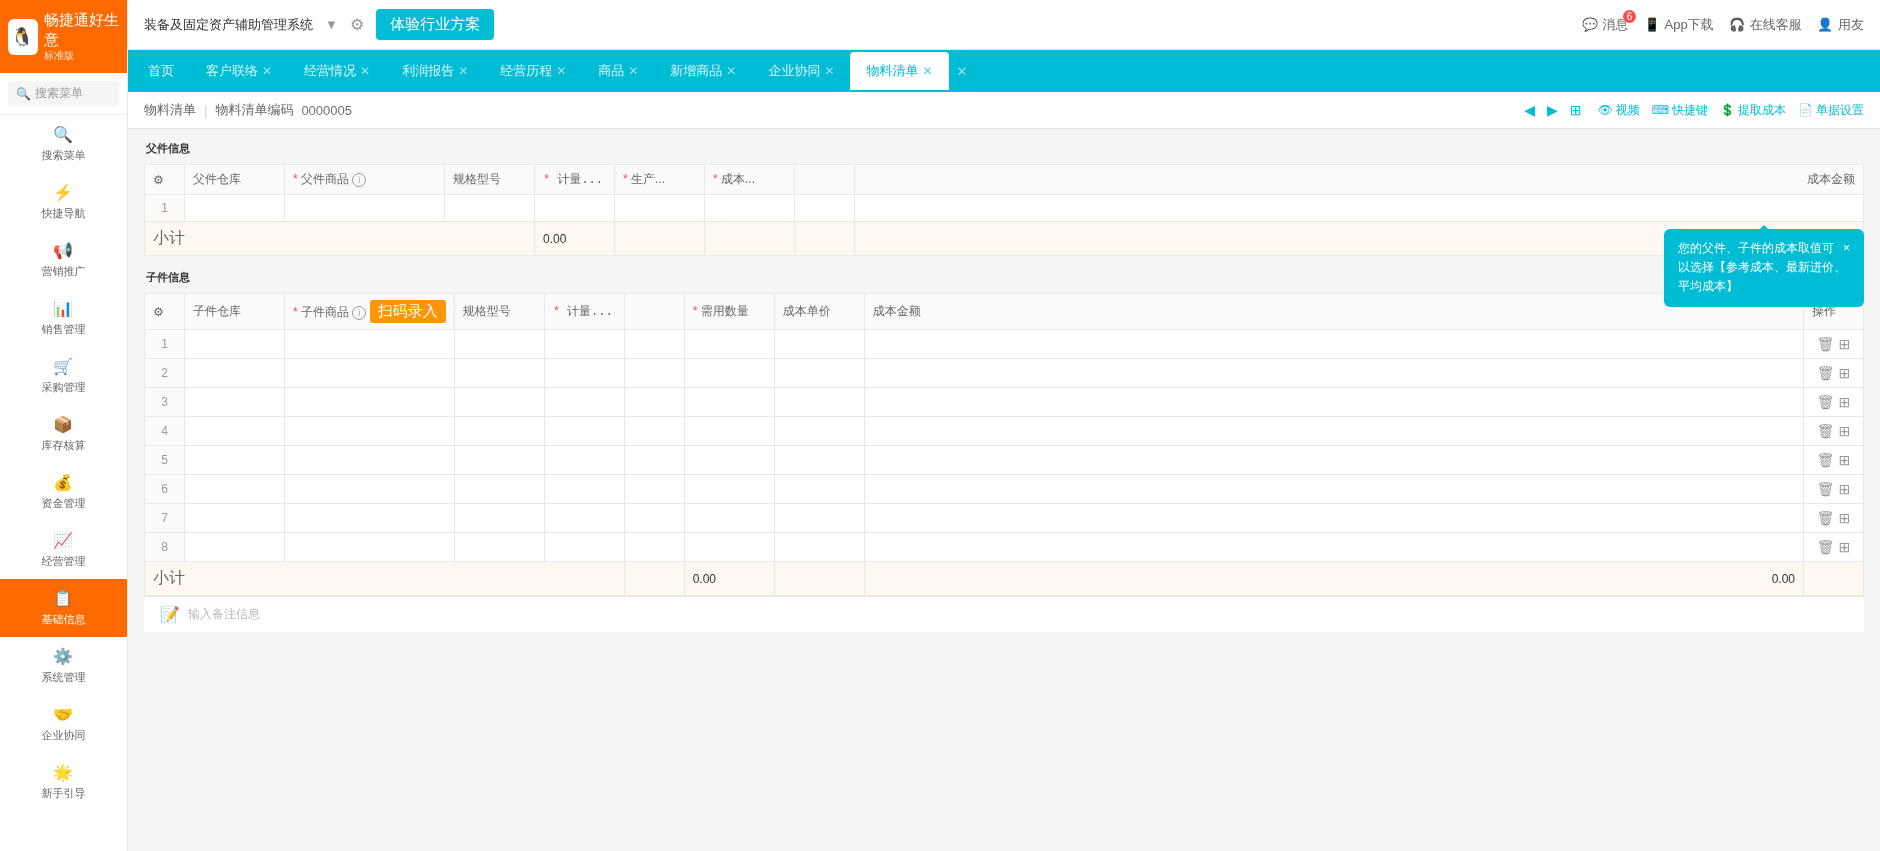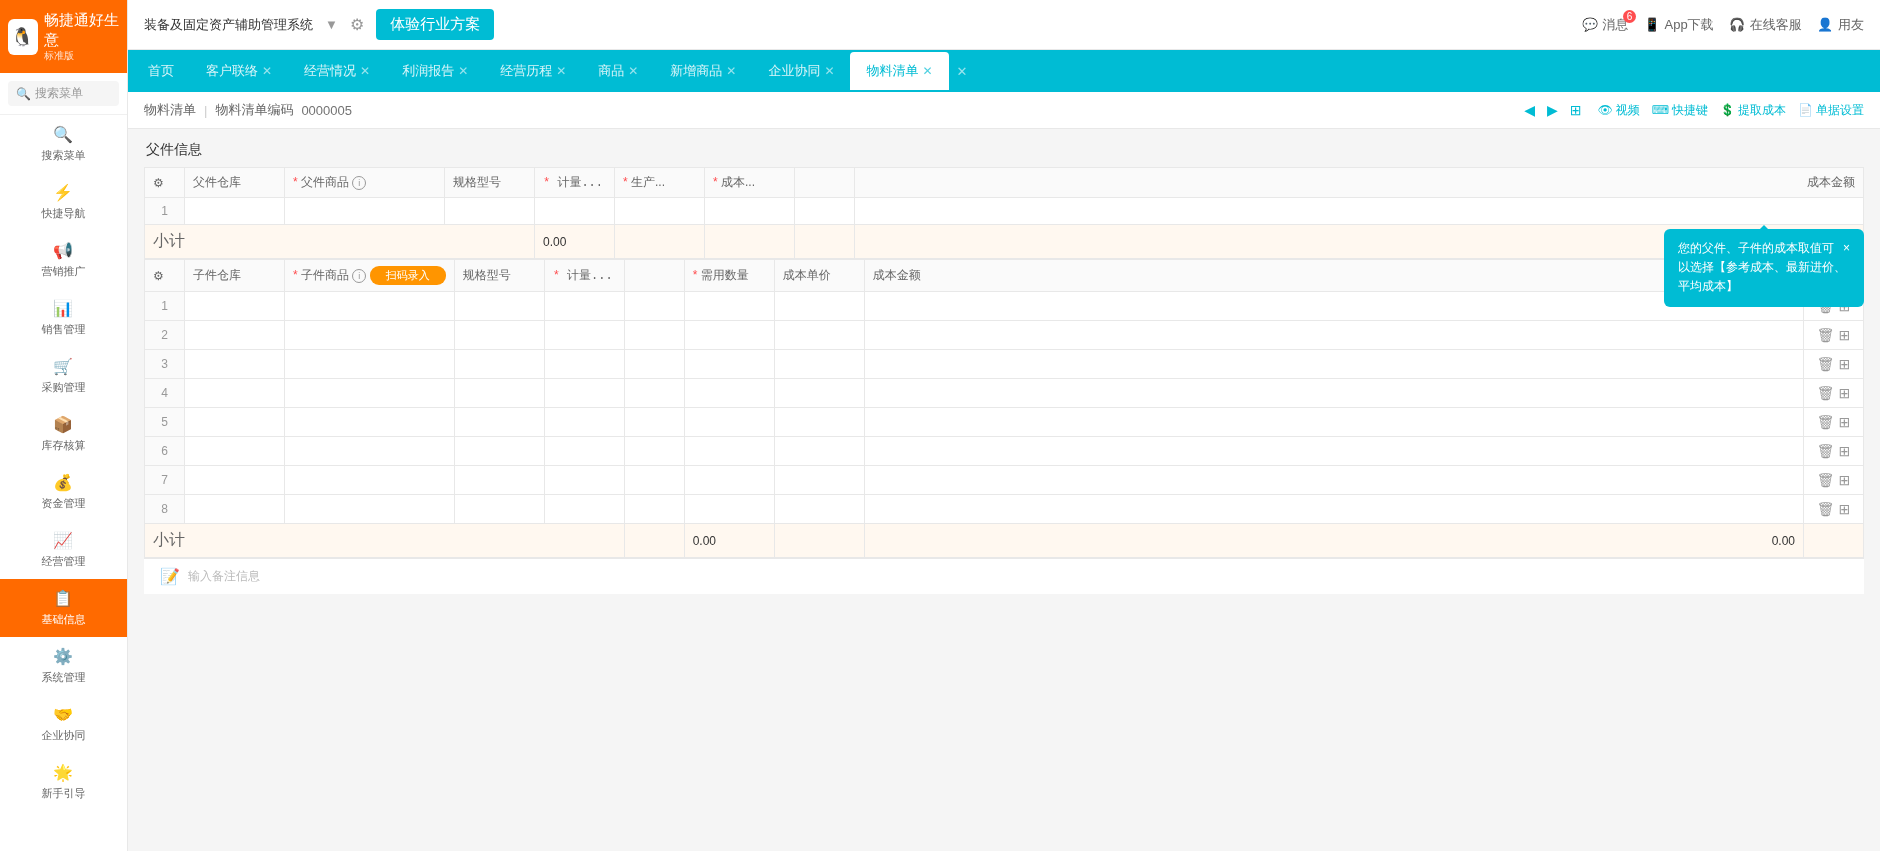--- a/index.html
+++ b/index.html
@@ -200,23 +200,23 @@
 
     
     .form-area {
       padding: 12px 16px;
       flex: 1;
       position: relative;
     }
 
     
     .section-title {
-      font-size: 14px;
+      font-size: 11px;
       color: #333;
-      font-weight: 400;
+      font-weight: 700;
       margin-bottom: 8px;
       padding-left: 2px;
     }
 
     
     .data-table {
       width: 100%;
       border-collapse: collapse;
       background: #fff;
       font-size: 12px;
@@ -250,23 +250,23 @@
     }
     .subtotal-row td {
       background: #fff8f0;
     }
     .gear-cell { text-align: center; color: #999; cursor: pointer; }
 
     .scan-btn {
       background: #ff9500;
       color: #fff;
       border: none;
-      border-radius: 9px;
-      padding: 2px 16px;
-      font-size: 11px;
+      border-radius: 3px;
+      padding: 2px 8px;
+      font-size: 15px;
       cursor: pointer;
     }
 
     .action-icons { display: flex; gap: 4px; justify-content: center; }
     .action-icon { color: #999; cursor: pointer; font-size: 14px; }
 
     
     .tooltip-popup {
       position: absolute;
       top: 108px;
@@ -565,20 +565,21 @@
             <td class="subtotal-label" colspan="4">小计</td>
             <td class="subtotal">0.00</td>
             <td style="background:#fff8f0;"></td>
             <td style="background:#fff8f0;"></td>
             <td style="background:#fff8f0;"></td>
             <td class="subtotal" style="text-align:right;">0.00</td>
           </tr>
         </tbody>
       </table>
 
+      <div class="section-title" style="margin-top:14px;">子件信息</div>
       <table class="data-table">
         <thead>
           <tr>
             <th class="col-gear gear-cell">⚙</th>
             <th class="col-warehouse">子件仓库</th>
             <th class="col-product">
               <span style="color:#ff4d4f;">*</span> 子件商品 <span class="info-icon">i</span>
               <button class="scan-btn">扫码录入</button>
             </th>
             <th class="col-spec">规格型号</th>

